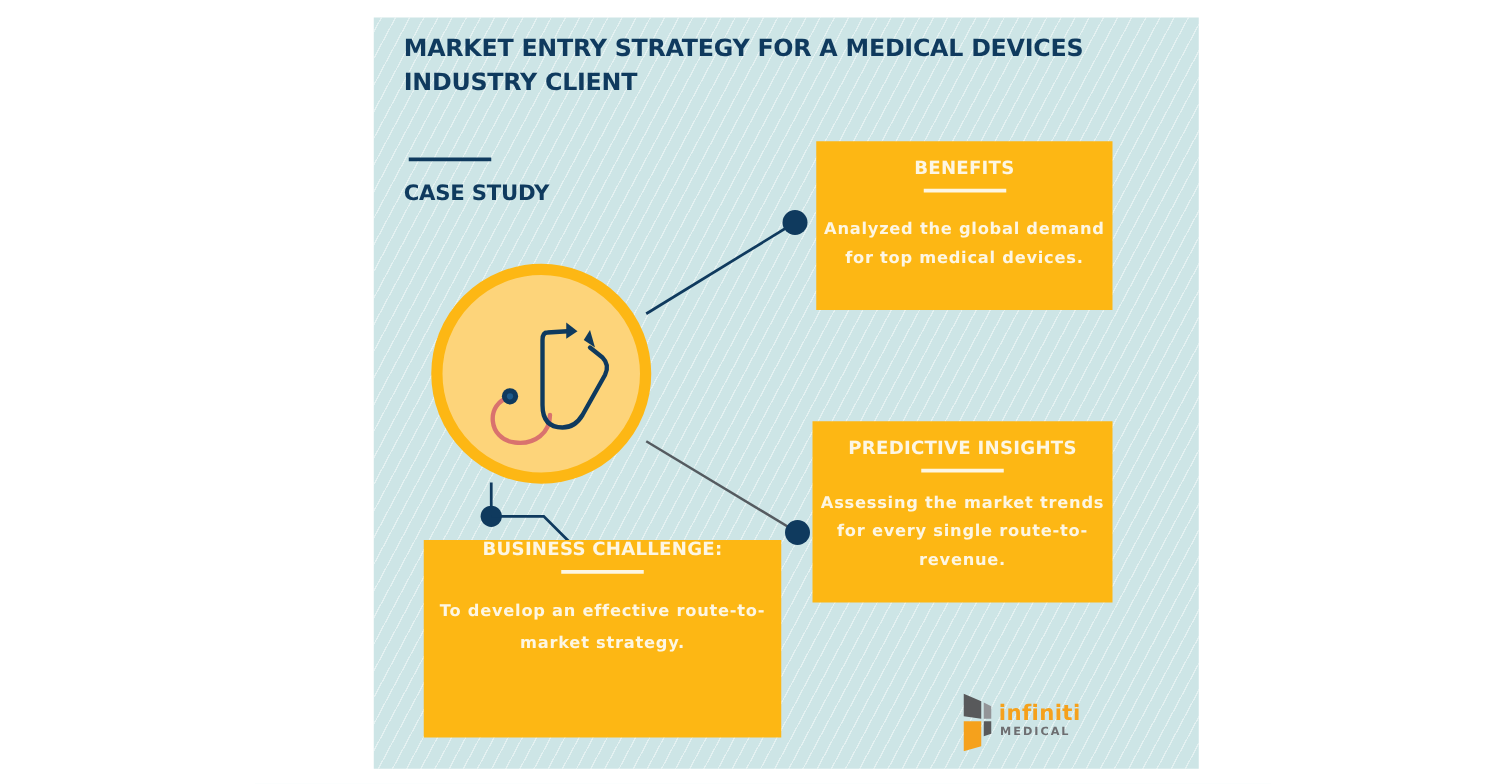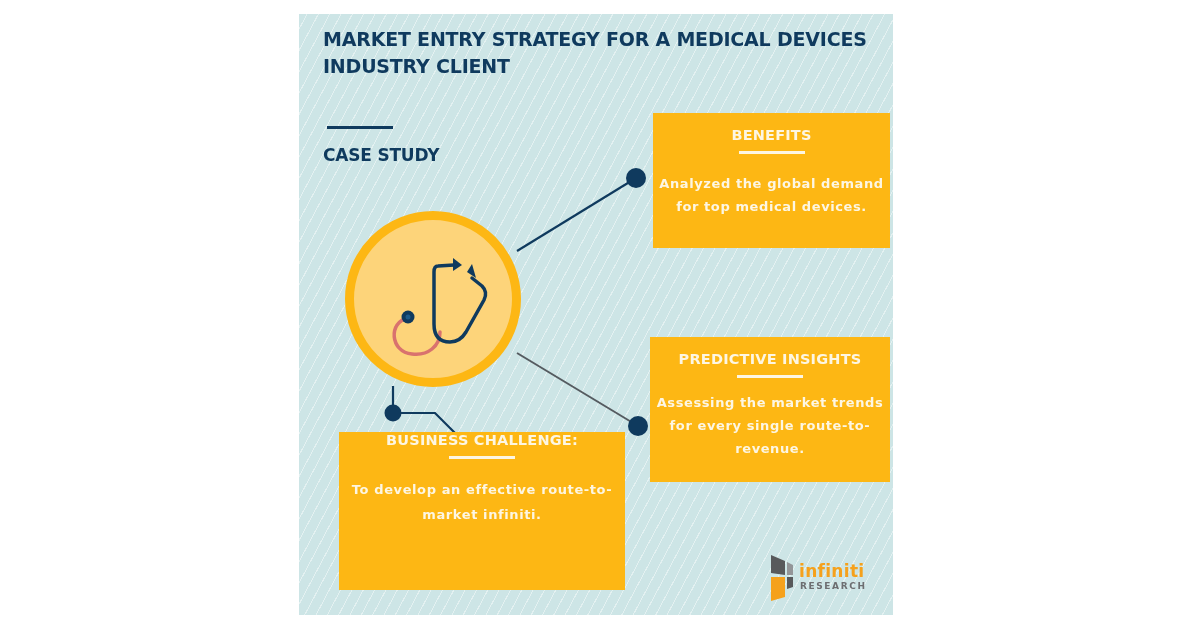--- a/index.html
+++ b/index.html
@@ -1,18 +1,18 @@
 <!DOCTYPE html>
 <html><head>
 <meta charset="utf-8">
 <style>
   html, body { margin: 0; padding: 0; background: #ffffff; }
   body { width: 1200px; height: 627px; position: relative; overflow: hidden; font-family: "DejaVu Sans", sans-serif; }
   .panel {
-    position: absolute; left: 299px; top: 14px; width: 594px; height: 601px;
+    position: absolute; left: 299px; top: 14px; width: 660px; height: 601px;
     background-color: #cde5e6;
     background-image: repeating-linear-gradient(-62deg, rgba(255,255,255,0) 0px, rgba(255,255,255,0) 9px, rgba(255,255,255,0.45) 9px, rgba(255,255,255,0.45) 10px);
     overflow: hidden;
   }
   .title {
     position: absolute; left: 24px; top: 12px; width: 560px;
     color: #0f3a5e; font-weight: bold; font-size: 19px; line-height: 27px; letter-spacing: -0.2px;
   }
   .org { position: absolute; left: 24px; top: 78px; color: #0f3a5e; font-weight: bold; font-size: 17px; letter-spacing: -0.2px; }
   .title-divider { position: absolute; left: 28px; top: 112px; width: 66px; height: 3px; background: #0f3a5e; }
@@ -91,27 +91,27 @@
 
   <div class="card benefits">
     <div class="heading">BENEFITS</div>
     <div class="rule"></div>
     <div class="body">Analyzed the global demand for top medical devices.</div>
   </div>
 
   <div class="card challenge">
     <div class="heading">BUSINESS CHALLENGE:</div>
     <div class="rule"></div>
-    <div class="body">To develop an effective route-to-market infiniti.</div>
+    <div class="body">To develop an effective route-to-market strategy.</div>
   </div>
 
   <div class="logo">
     <svg width="28" height="48" viewBox="0 0 28 48" style="position:absolute;left:0;top:0;">
       <polygon points="2,2 16,8 16,22 2,20" fill="#58595b"></polygon>
       <polygon points="18,9 24,12 24,22 18,22" fill="#939598"></polygon>
       <polygon points="2,24 16,24 16,44 2,48" fill="#f5a11c"></polygon>
       <polygon points="18,24 24,24 24,34 18,36" fill="#58595b"></polygon>
     </svg>
     <div class="logo-word">infiniti</div>
-    <div class="logo-sub">RESEARCH</div>
+    <div class="logo-sub">MEDICAL</div>
   </div>
 
 </div>
 
 </body></html>

